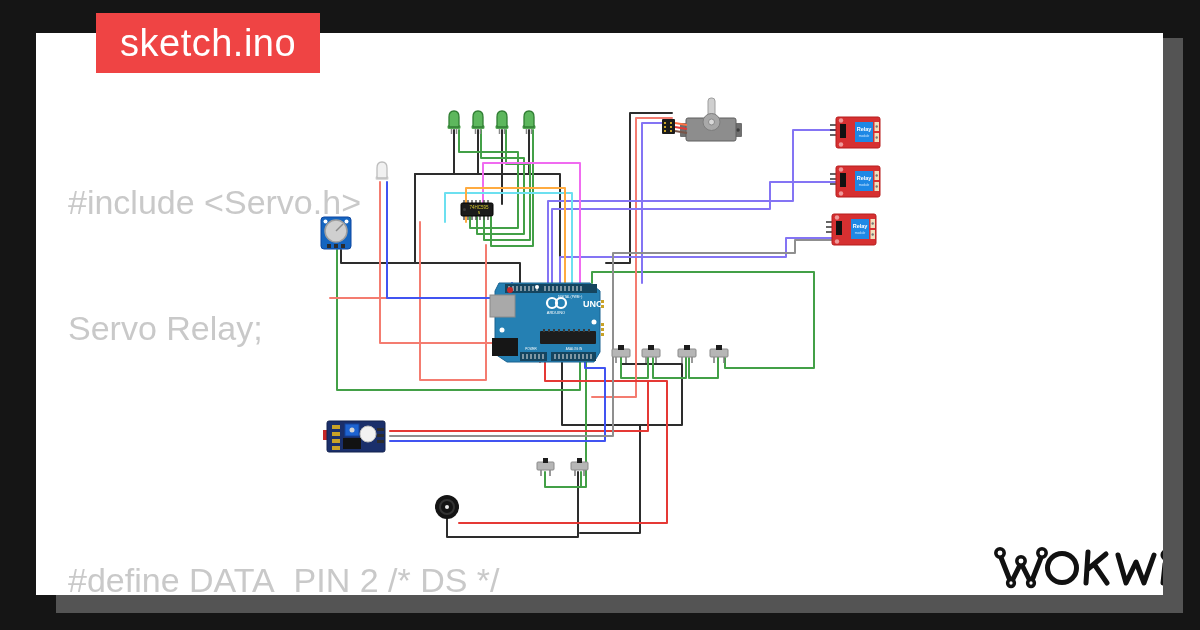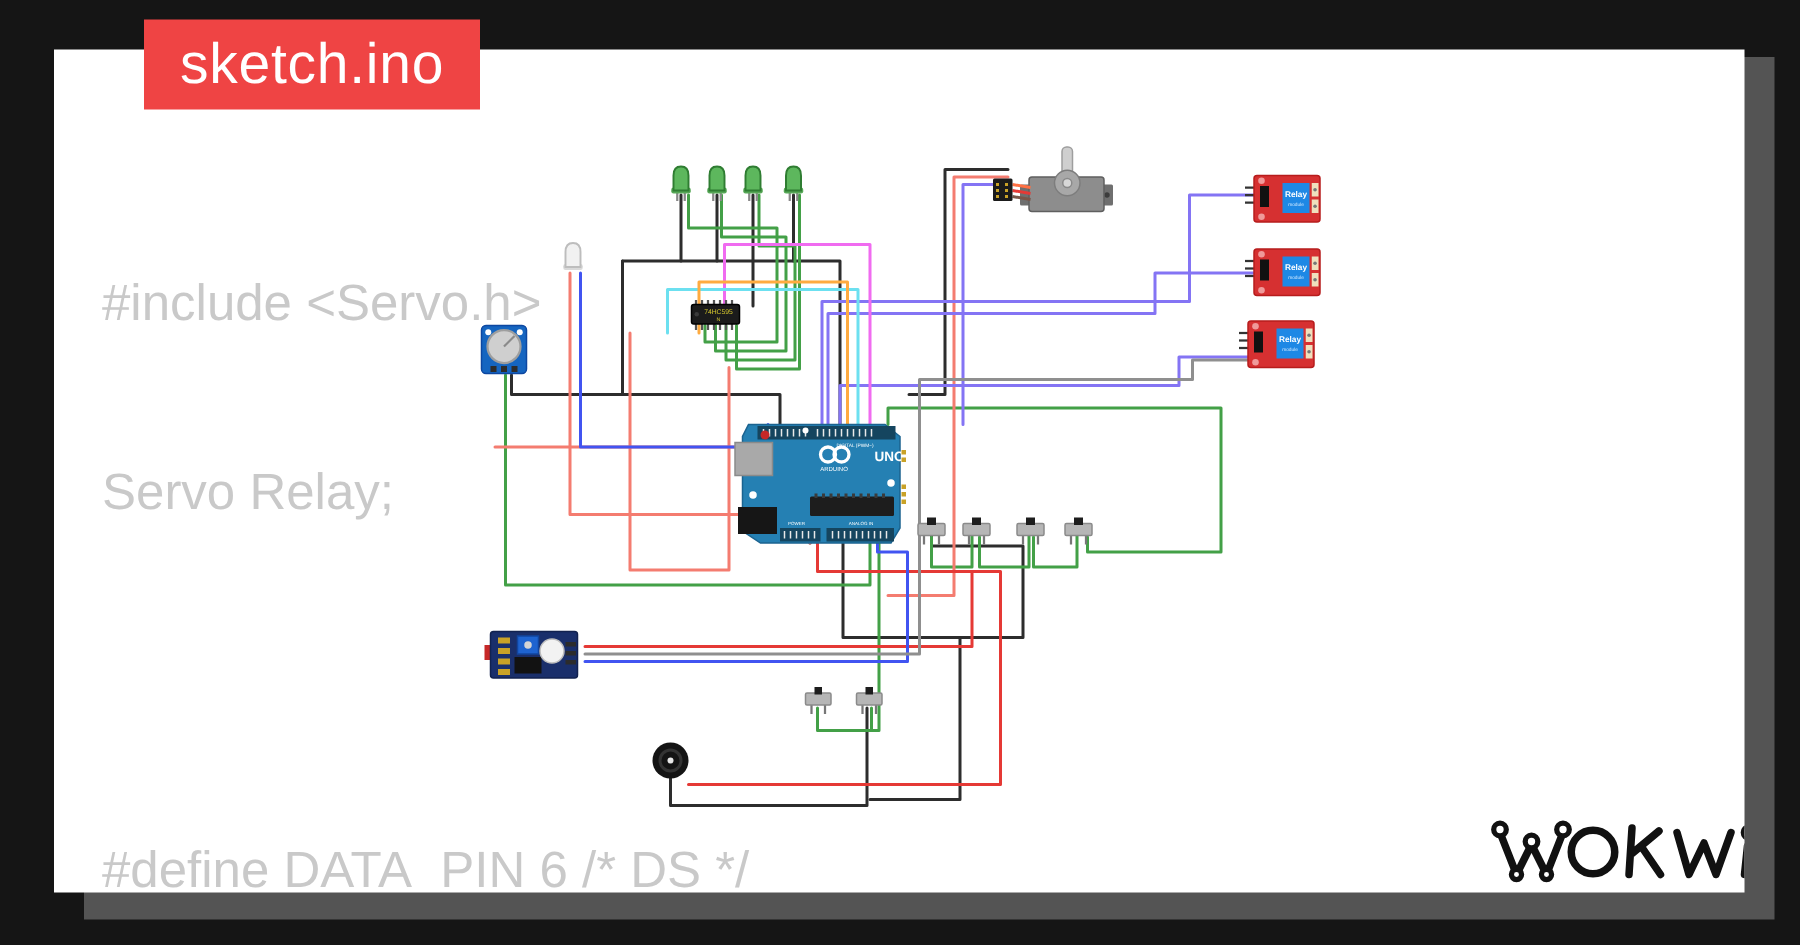--- a/index.html
+++ b/index.html
@@ -33,21 +33,21 @@
 <body>
 
 <div class="shadow"></div>
 
 <div class="canvas">
 
   <div class="code">
     <div class="code-line">#include &lt;Servo.h&gt;</div>
     <div class="code-line">Servo Relay;</div>
     <div class="code-line"></div>
-    <div class="code-line">#define DATA_PIN 6 /* DS */</div>
+    <div class="code-line">#define DATA_PIN 2 /* DS */</div>
     
     
     
     
     
     
     
   </div>
 
   <svg class="circuit-svg" width="1200" height="630" viewBox="0 0 1200 630">

